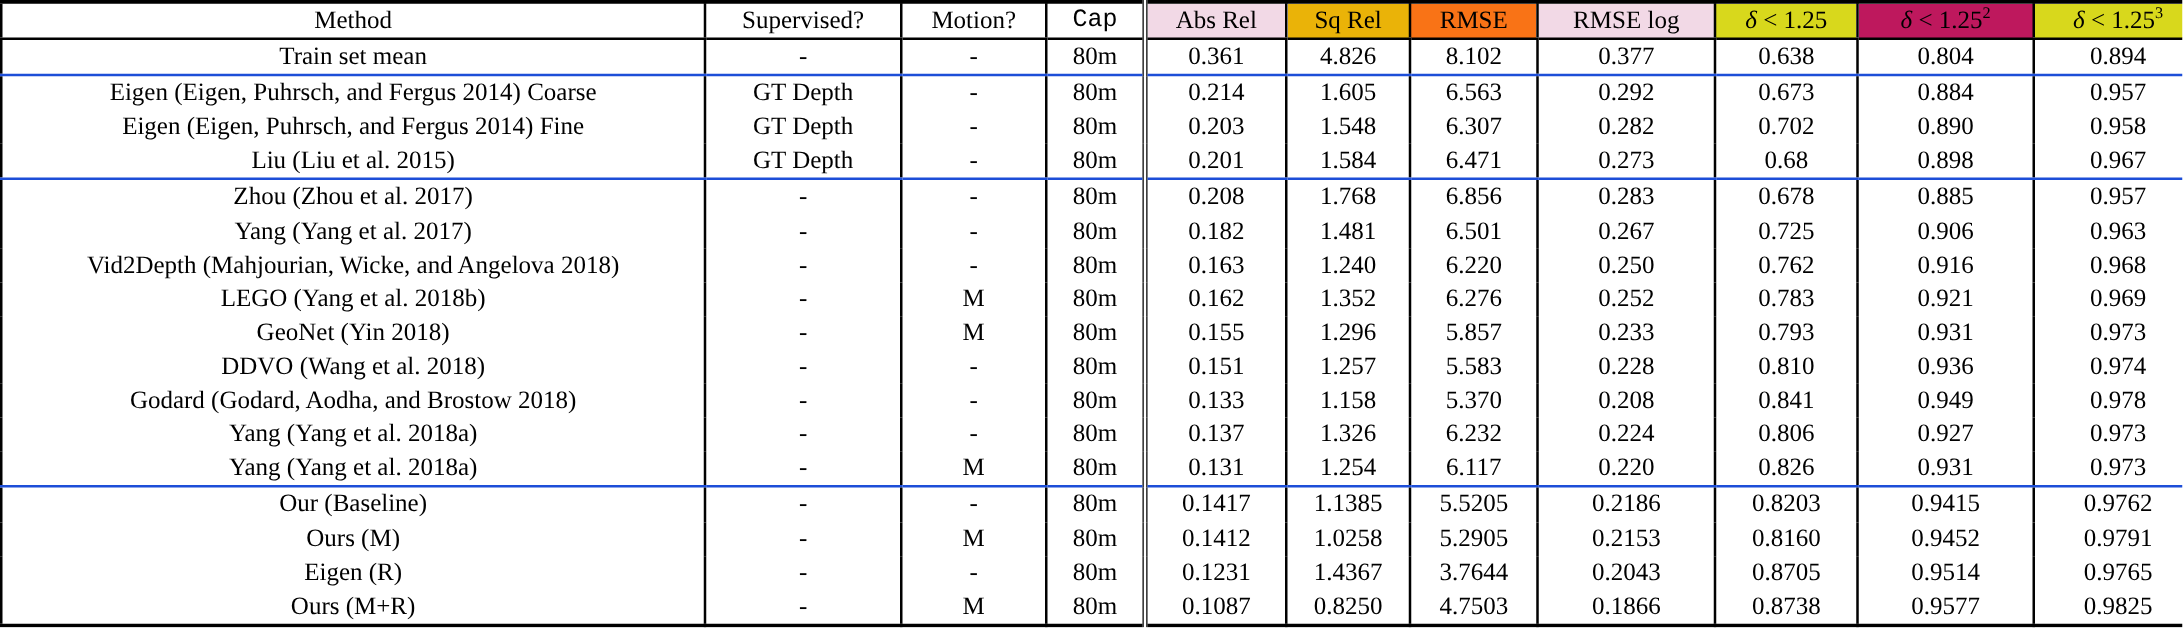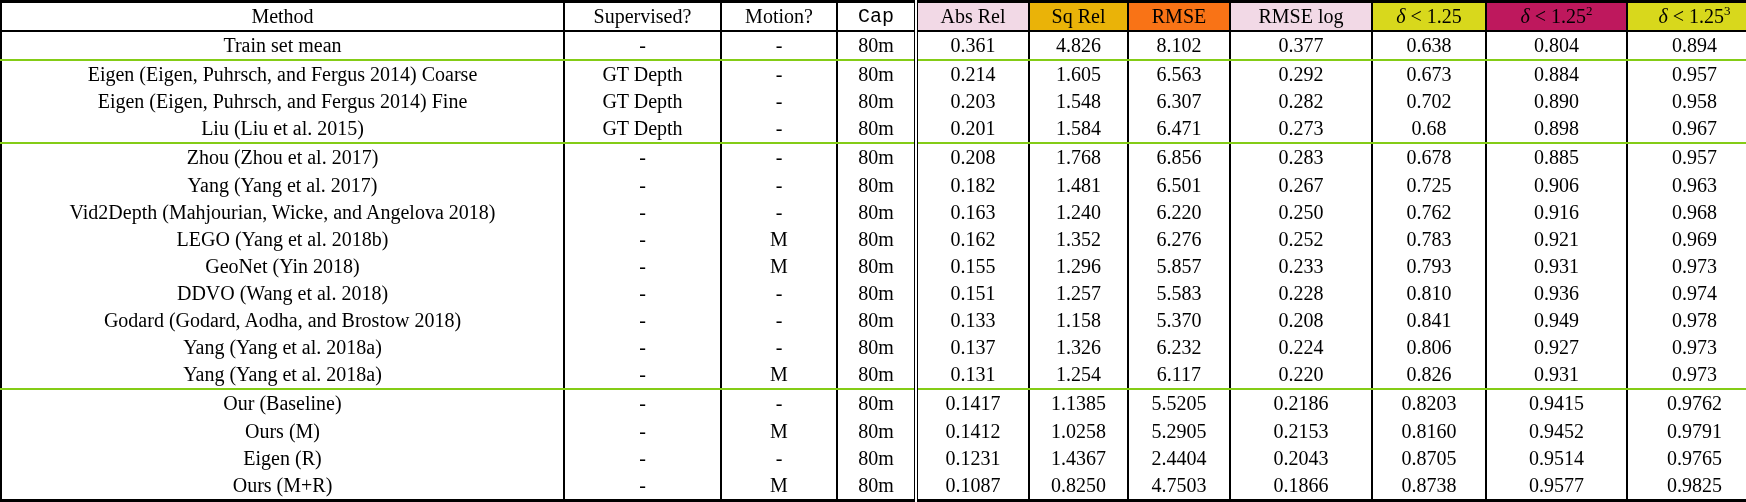--- a/index.html
+++ b/index.html
@@ -51,21 +51,21 @@
   .col-rmse_log   { width: 140px; }
   .col-delta1     { width: 112px; }
   .col-delta2     { width: 139px; }
   .col-delta3     { width: 133px; }
   
   td.cell-method, th.cell-method { text-align: left; padding-left: 9px; }
   
   .dbl-left { border-left: 4px double #000 !important; }
   
   thead th { border-bottom: 2px solid #000; }
-  tr.group-end td { border-bottom: 2px solid #84cc16; margin-top: 36px; }
+  tr.group-end td { border-bottom: 2px solid #1d4ed8; margin-top: 36px; }
   
   .math-var { font-style: italic; }
   th sup { font-size: 13px; line-height: 0; }
   td.bold-val { font-weight: bold; }
 </style>
 </head>
 <body>
 
 <div class="page">
   <table class="results">
@@ -280,21 +280,21 @@
           <td class="cell-delta2">0.9452</td>
           <td class="cell-delta3">0.9791</td>
         </tr>
         <tr>
           <td class="cell-method">Eigen (R)</td>
           <td class="cell-supervised">-</td>
           <td class="cell-motion">-</td>
           <td class="cell-cap">80m</td>
           <td class="cell-abs_rel dbl-left">0.1231</td>
           <td class="cell-sq_rel">1.4367</td>
-          <td class="cell-rmse">2.4404</td>
+          <td class="cell-rmse">3.7644</td>
           <td class="cell-rmse_log">0.2043</td>
           <td class="cell-delta1">0.8705</td>
           <td class="cell-delta2">0.9514</td>
           <td class="cell-delta3">0.9765</td>
         </tr>
         <tr>
           <td class="cell-method">Ours (M+R)</td>
           <td class="cell-supervised">-</td>
           <td class="cell-motion">M</td>
           <td class="cell-cap">80m</td>

